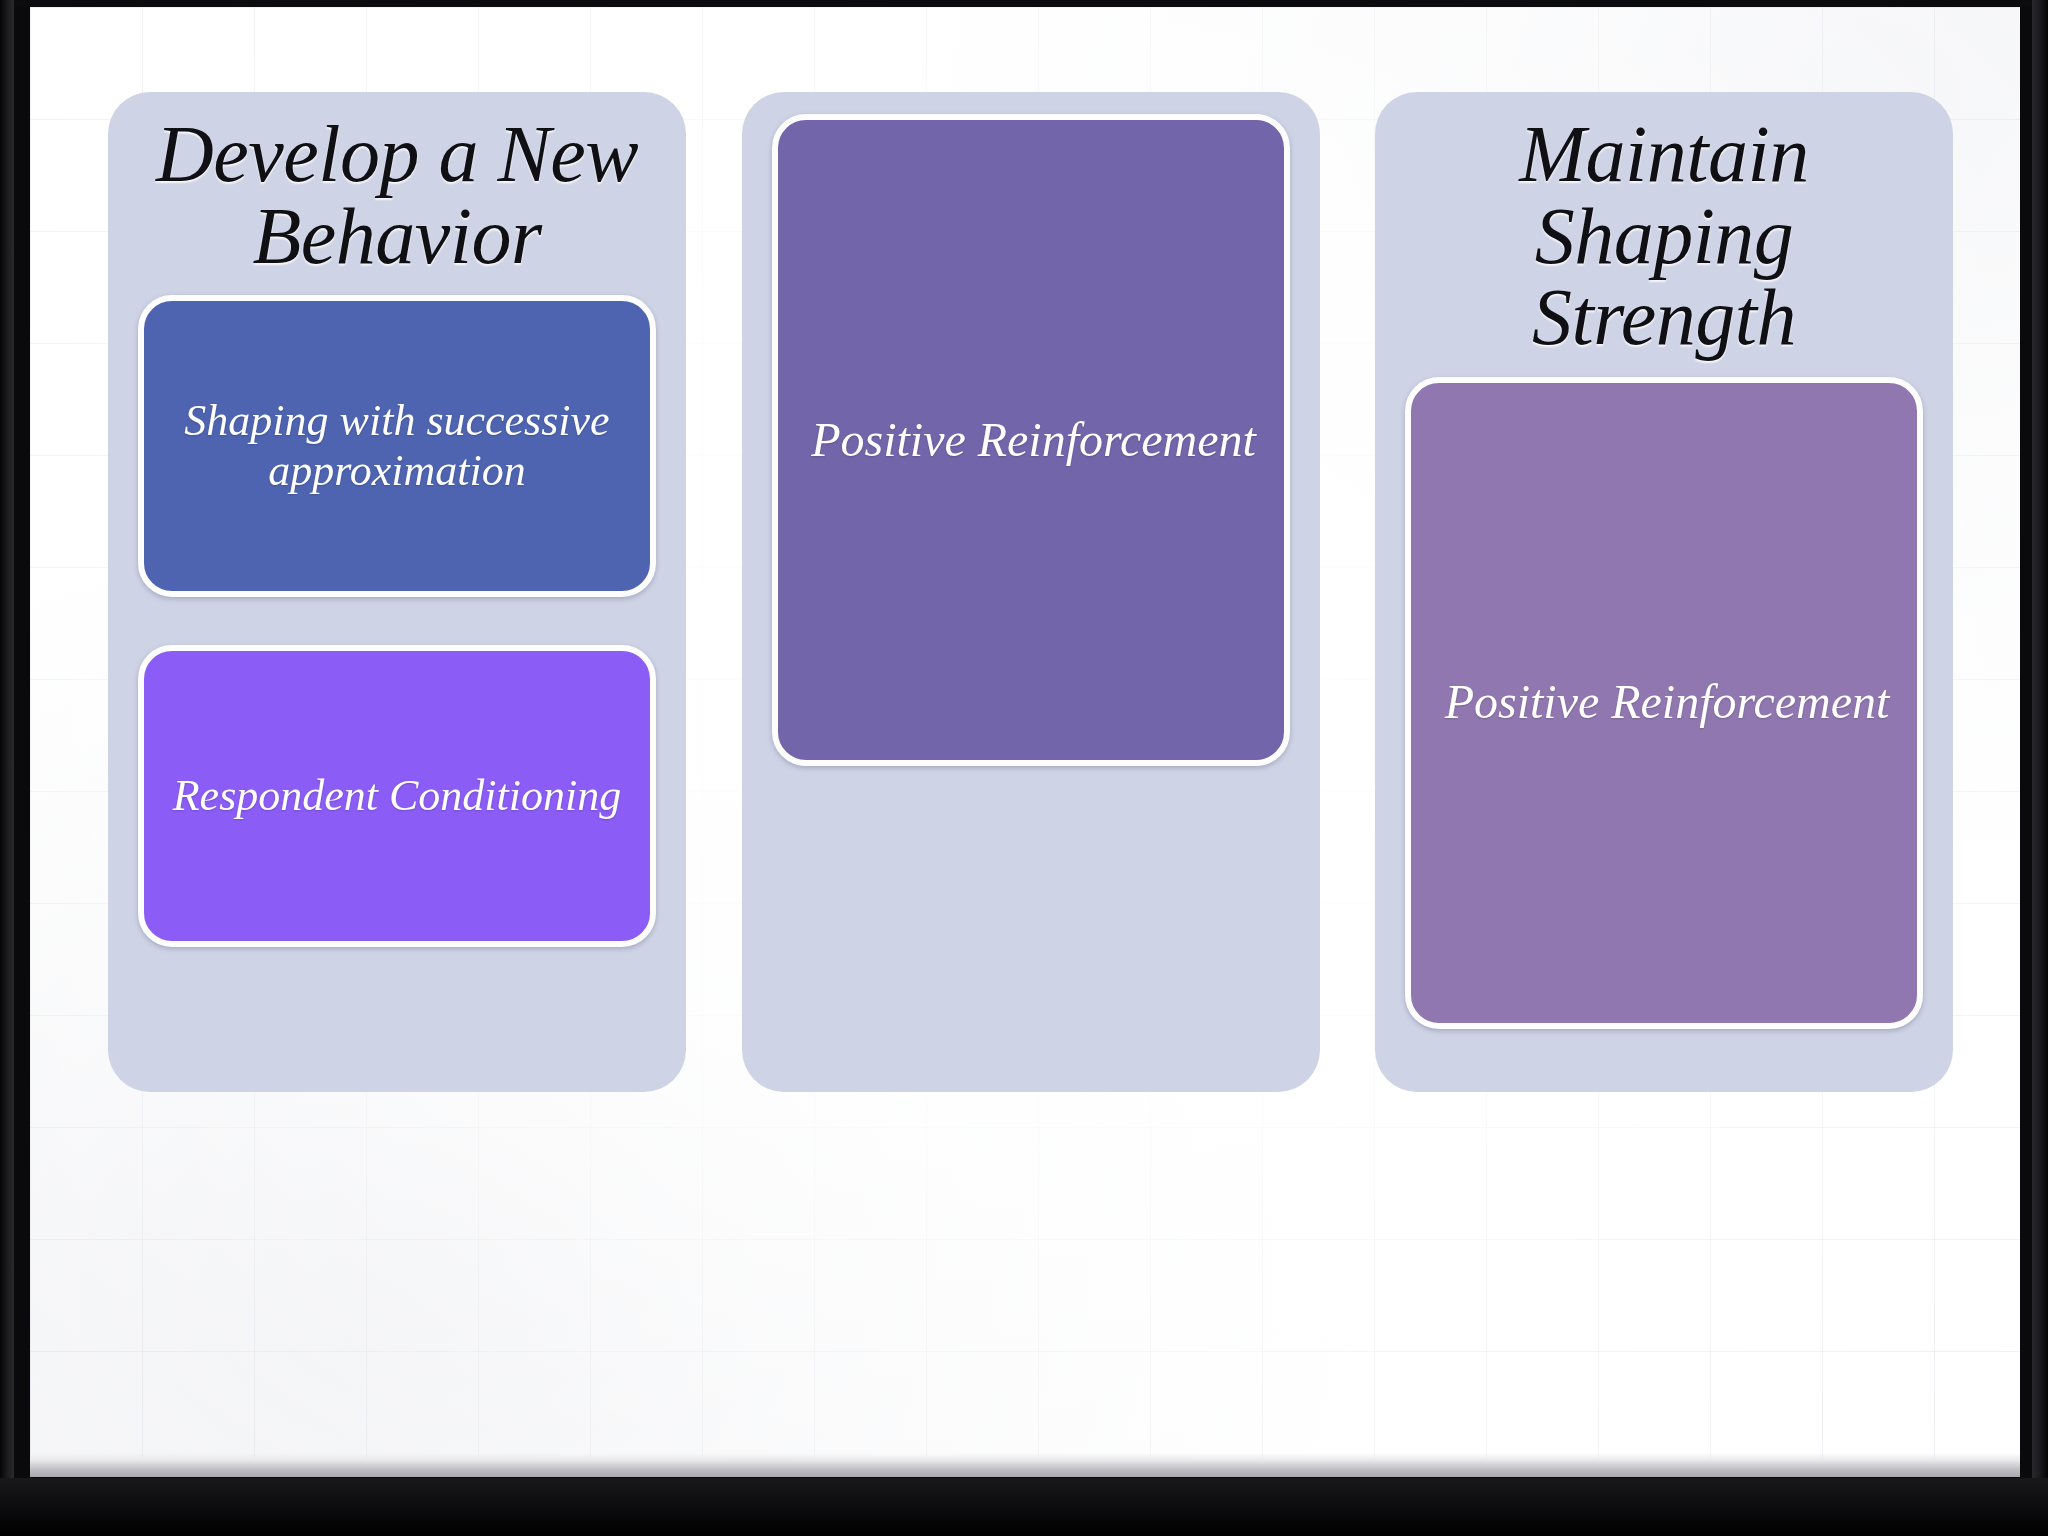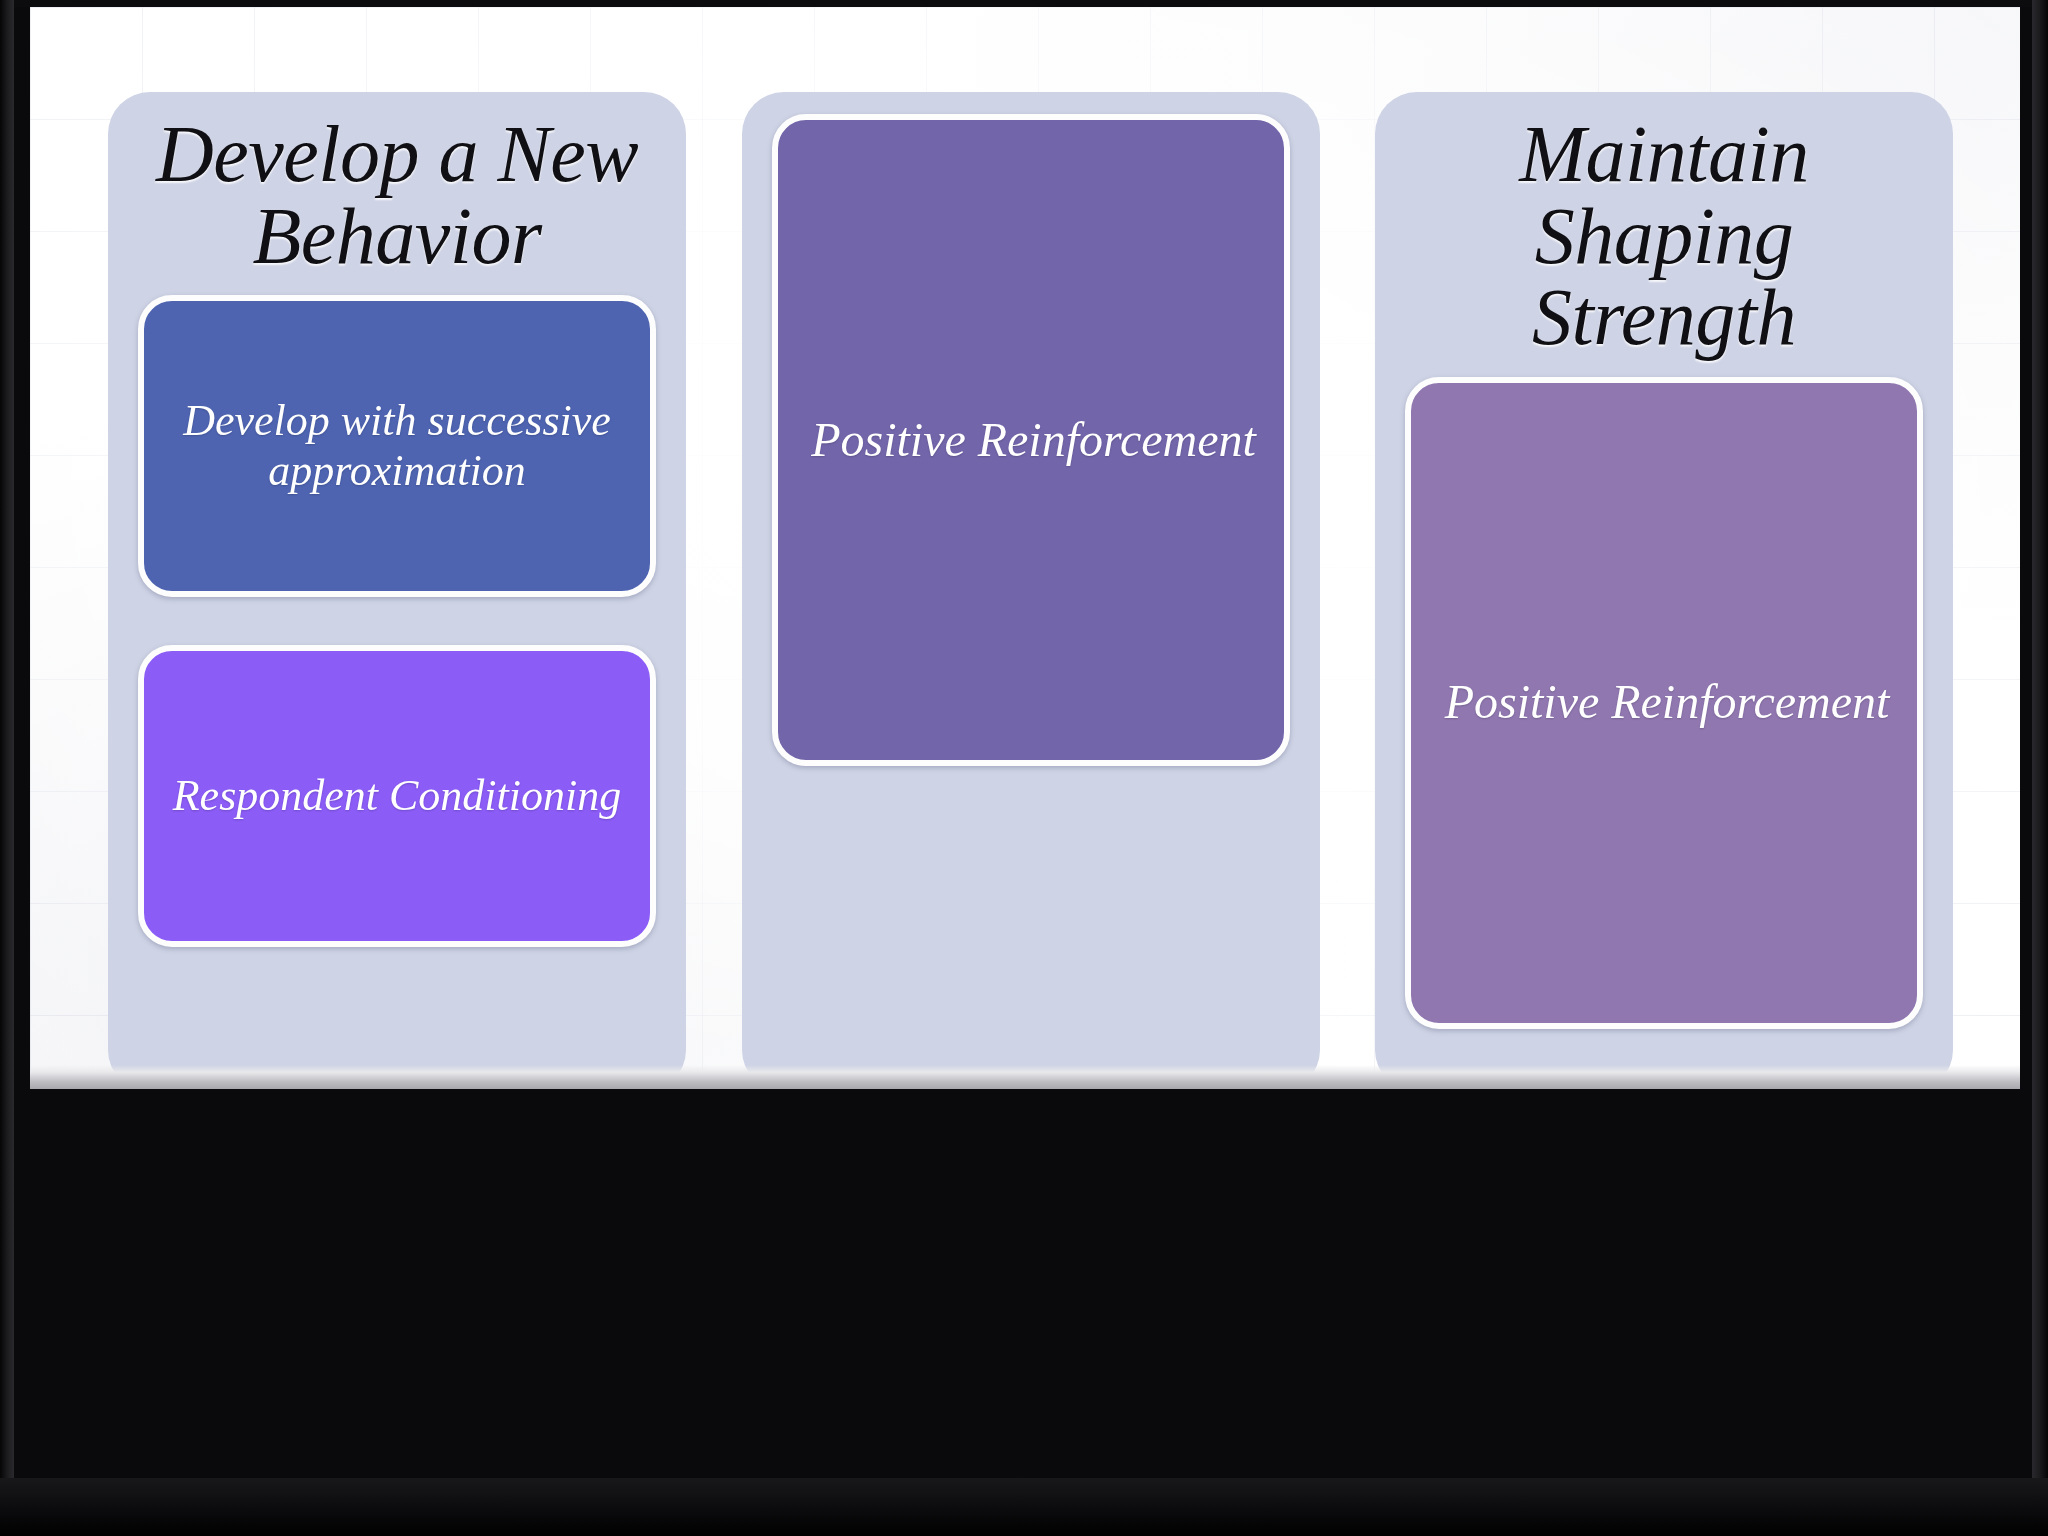--- a/index.html
+++ b/index.html
@@ -48,21 +48,21 @@
     width: 2048px; height: 7px;
     background: #0c0c0e;
   }
 
   
   #slide-canvas {
     position: absolute;
     left: 30px;
     top: 7px;
     width: 1990px;
-    height: 1082px;
+    height: 1470px;
     background:
       
       linear-gradient(to right, rgba(205,208,222,.40) 1px, transparent 1px),
       linear-gradient(to bottom, rgba(205,208,222,.40) 1px, transparent 1px),
       radial-gradient(ellipse at 18% 88%, rgba(196,199,212,.30) 0%, rgba(255,255,255,0) 42%),
       radial-gradient(ellipse at 92% 6%, rgba(200,203,216,.22) 0%, rgba(255,255,255,0) 40%),
       #ffffff;
     background-size: 112px 112px, 112px 112px, 100% 100%, 100% 100%, 100% 100%;
     box-sizing: border-box;
     overflow: hidden;
@@ -174,21 +174,21 @@
   <div id="slide-canvas">
 
     <div id="canvas-vignette"></div>
 
     <div id="columns-row">
 
       <div class="column-panel" id="col-1">
         <h2 class="column-title">Develop a New Behavior</h2>
         <div class="boxes-stack">
           <div class="concept-box">
-            <span class="box-label">Develop with successive approximation</span>
+            <span class="box-label">Shaping with successive approximation</span>
           </div>
           <div class="concept-box">
             <span class="box-label">Respondent Conditioning</span>
           </div>
         </div>
       </div>
 
       <div class="column-panel" id="col-2">
         <div class="boxes-stack">
           <div class="concept-box tall">

